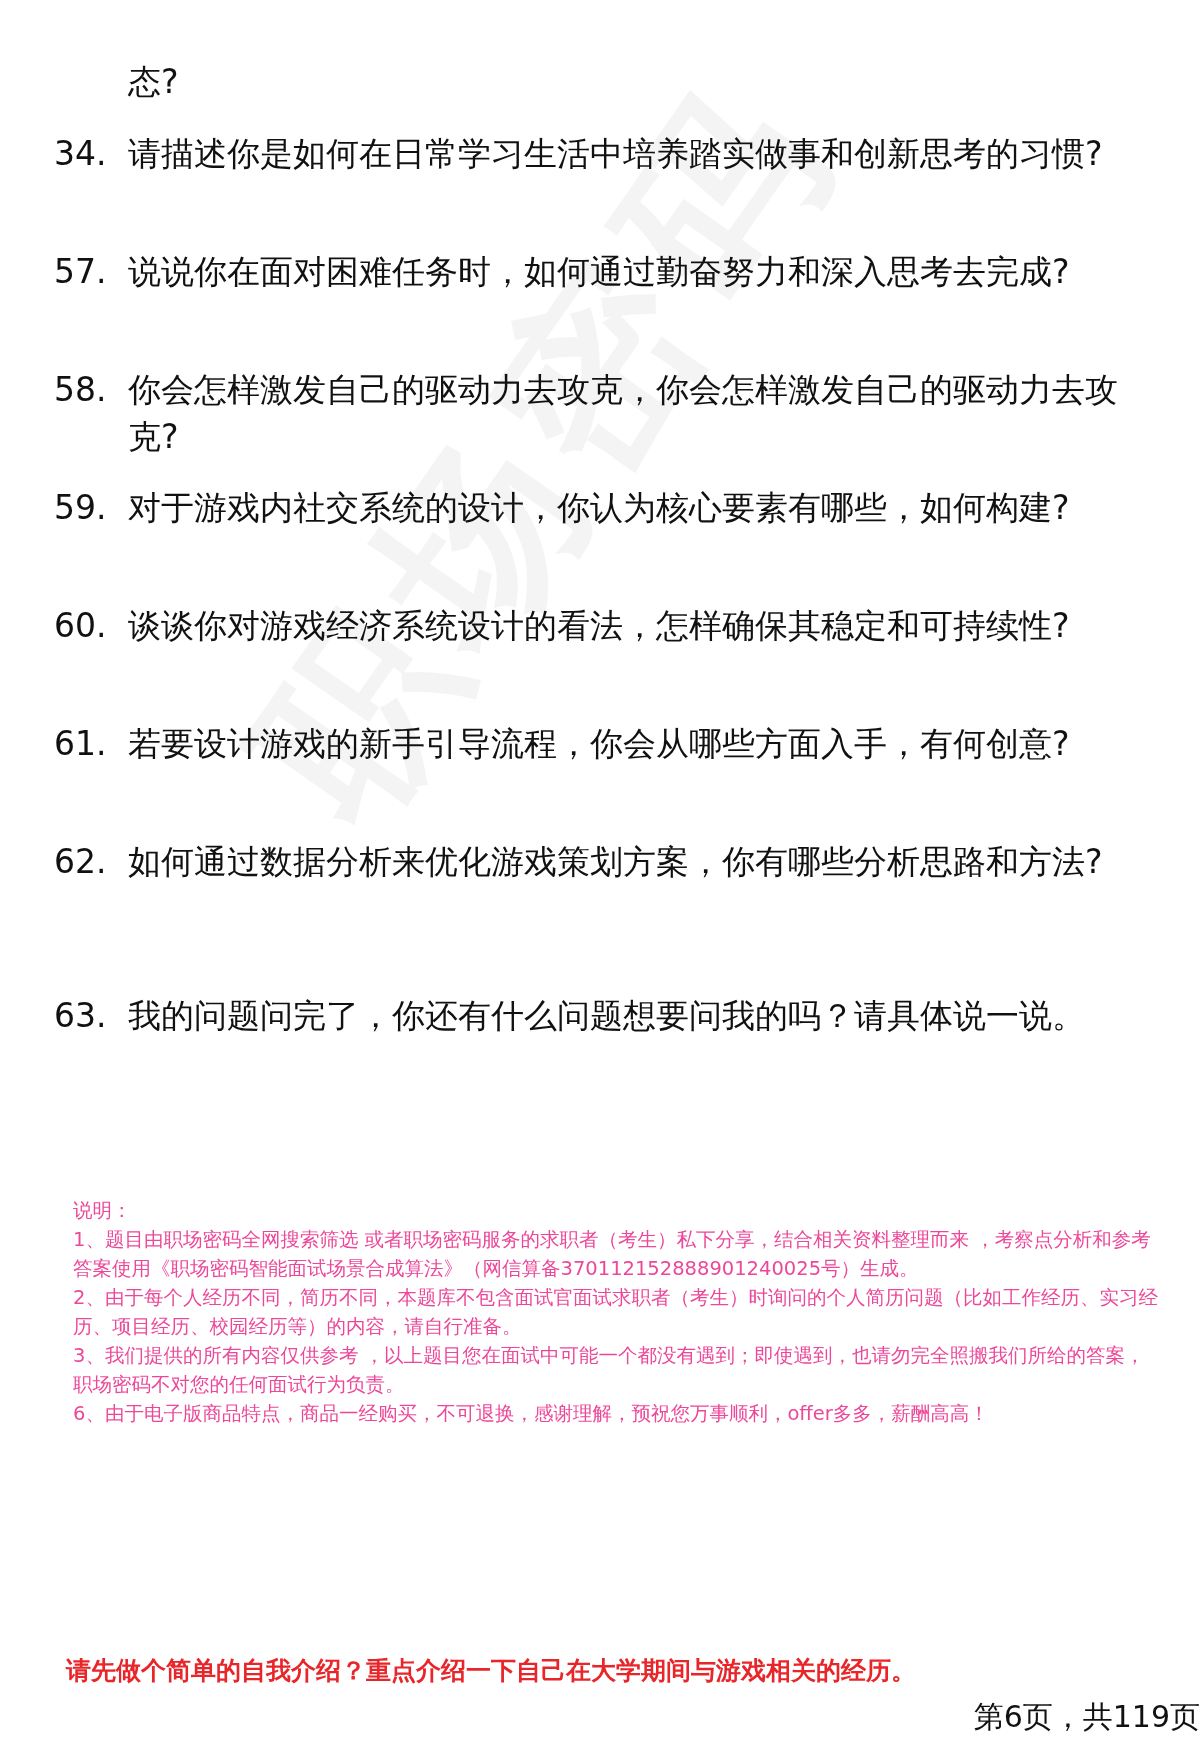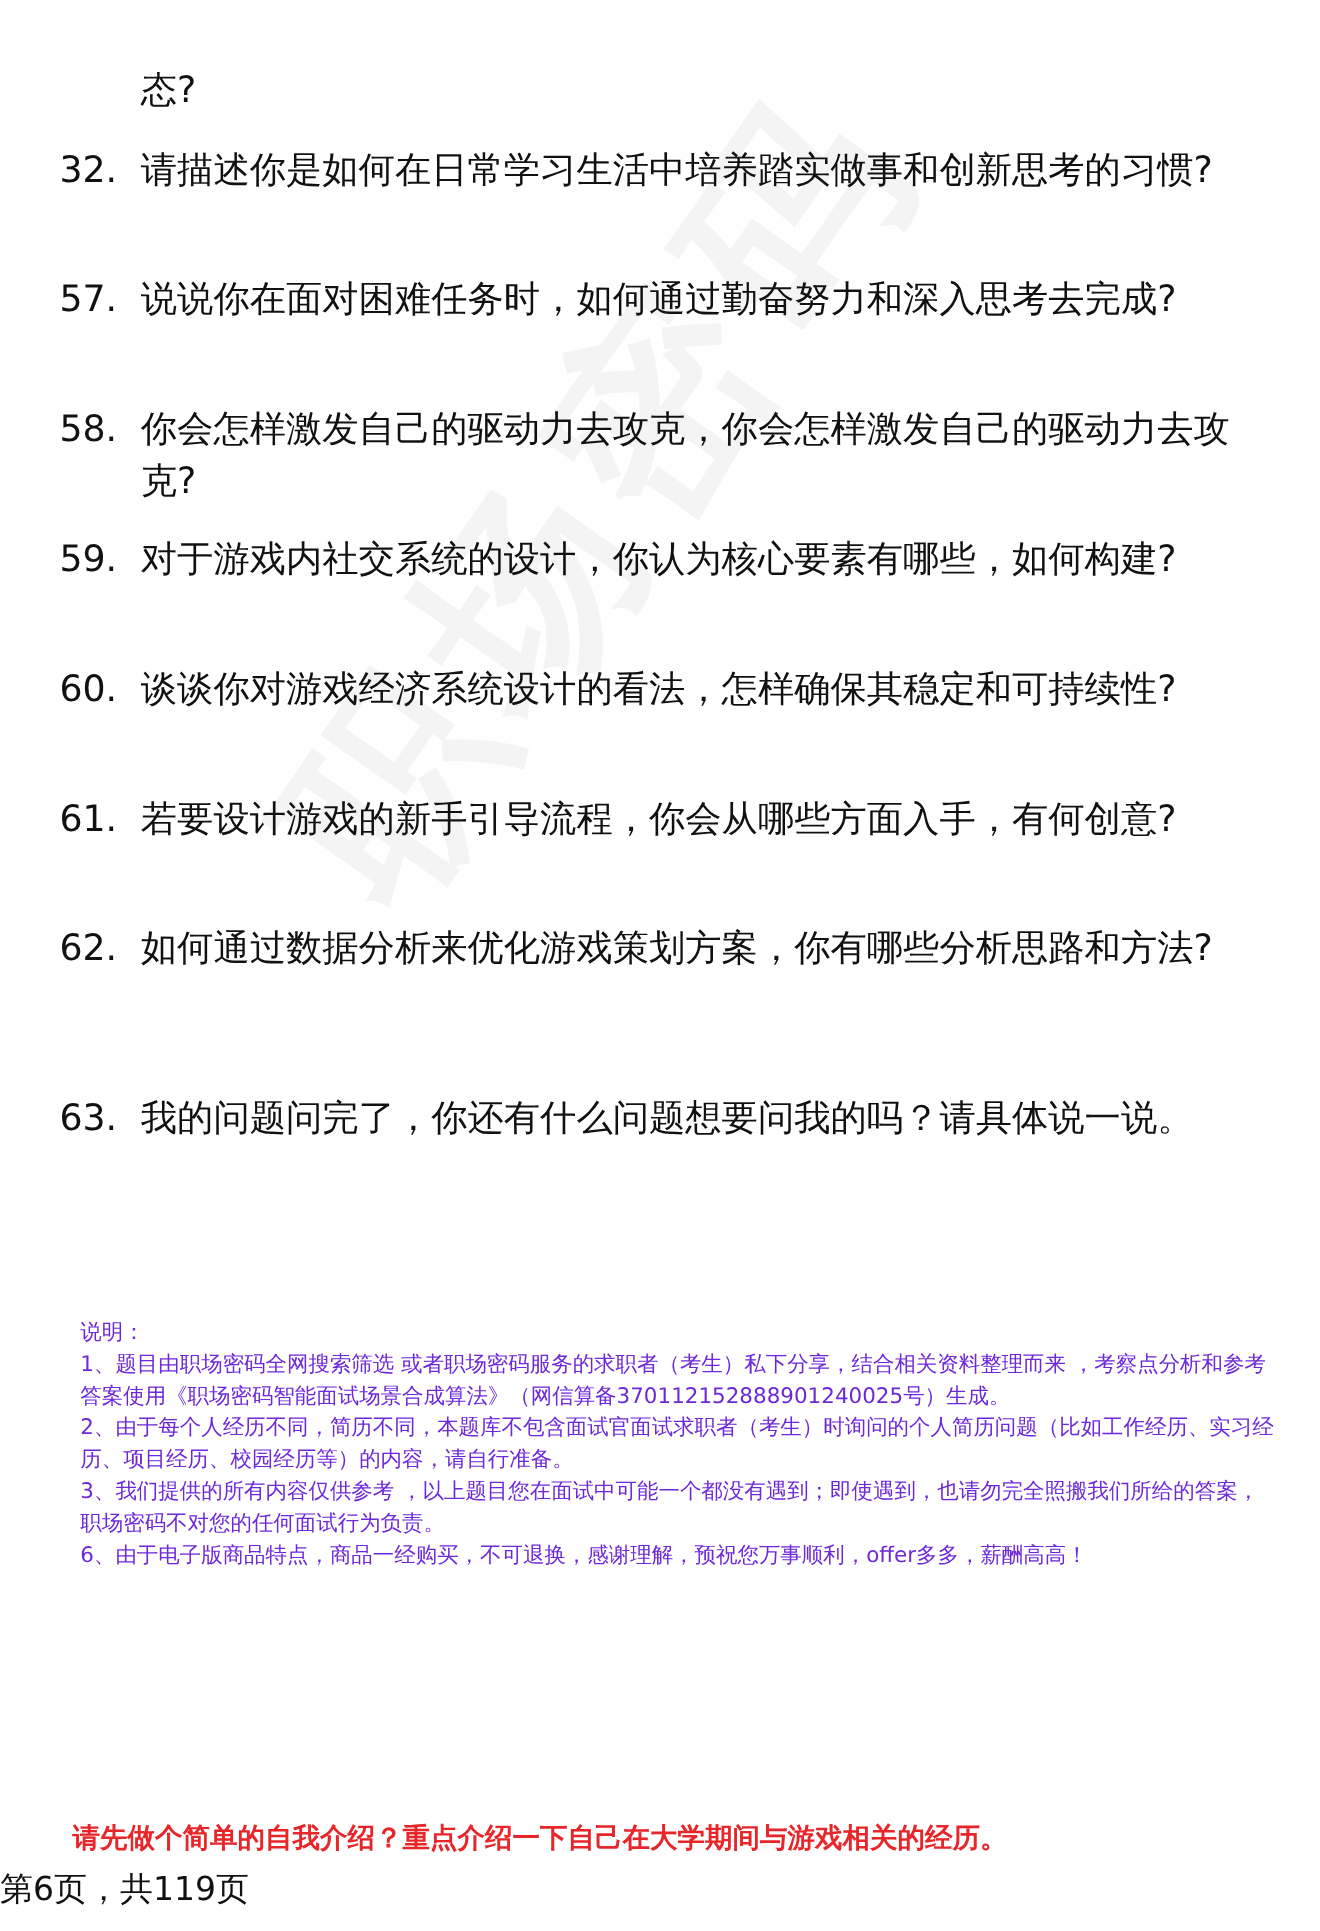--- a/index.html
+++ b/index.html
@@ -5,37 +5,37 @@
   html, body { margin: 0; padding: 0; background: #ffffff; }
   body { width: 1200px; height: 1755px; position: relative; overflow: hidden;
          font-family: "DejaVu Sans", "Liberation Sans", sans-serif; color: #111; }
   .watermark { position: absolute; left: 200px; top: 720px; font-size: 190px; font-weight: bold;
                color: rgba(0,0,0,0.045); transform: rotate(-55deg); transform-origin: left top;
                white-space: nowrap; letter-spacing: 20px; pointer-events: none; }
   .q-list { position: absolute; left: 0; top: 0; width: 1200px; }
   .q { position: absolute; left: 54px; width: 1110px; font-size: 33px; line-height: 47px; }
   .q .num { position: absolute; left: 0; top: 0; width: 70px; }
   .q .txt { margin-left: 74px; display: block; }
-  .notes { position: absolute; left: 73px; top: 1196px; width: 1090px; font-size: 19.5px; line-height: 29px; color: #6d28d9; }
+  .notes { position: absolute; left: 73px; top: 1196px; width: 1090px; font-size: 19.5px; line-height: 29px; color: #ec4899; }
   .notes p { margin: 0; }
   .highlight { position: absolute; left: 66px; top: 1654px; font-size: 25px; font-weight: bold; color: #e8262a; }
-  .footer { position: absolute; left: 0; width: 1200px; top: 1697px; text-align: left; font-size: 30px; color: #111; }
+  .footer { position: absolute; left: 0; width: 1200px; top: 1697px; text-align: right; font-size: 30px; color: #111; }
 </style>
 </head>
 <body>
 
 <div class="watermark">职场密码</div>
 
 <div class="q-list">
   <div class="q" style="top:58px">
     <span class="num"></span>
     <span class="txt">态?</span>
   </div>
   <div class="q" style="top:130px; width:1090px">
-    <span class="num">32.</span>
+    <span class="num">34.</span>
     <span class="txt">请描述你是如何在日常学习生活中培养踏实做事和创新思考的习惯?</span>
   </div>
   <div class="q" style="top:248px; width:1050px">
     <span class="num">57.</span>
     <span class="txt">说说你在面对困难任务时，如何通过勤奋努力和深入思考去完成?</span>
   </div>
   <div class="q" style="top:366px; width:1090px">
     <span class="num">58.</span>
     <span class="txt">你会怎样激发自己的驱动力去攻克，你会怎样激发自己的驱动力去攻克?</span>
   </div>

